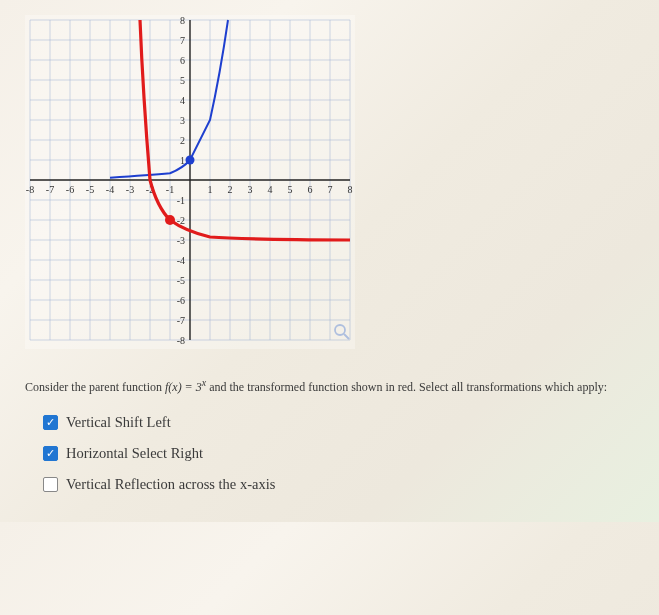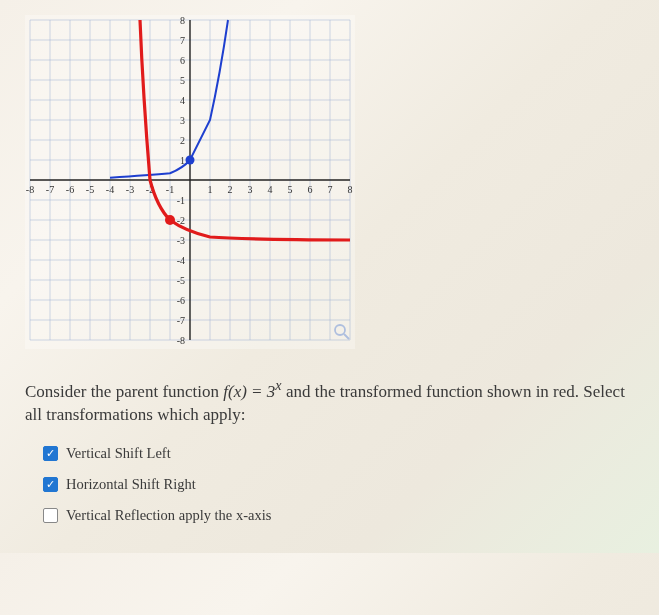--- a/index.html
+++ b/index.html
@@ -11,21 +11,21 @@
       color: #333;
     }
     .content { padding: 5px 15px; }
     .graph-container {
       display: inline-block;
       background: rgba(255,255,255,0.3);
       margin-bottom: 15px;
     }
     .question-text {
       margin: 12px 0 18px 0;
-      font-size: 17px;
+      font-size: 12px;
       color: #3a3a3a;
       line-height: 1.4;
     }
     .math-func { font-style: italic; }
     .options { margin-left: 18px; }
     .option-row {
       display: flex;
       align-items: center;
       margin-bottom: 14px;
       font-size: 14.5px;
@@ -155,23 +155,23 @@
     <span>Consider the parent function </span><span class="math-func"><span>f(x) = 3</span><sup>x</sup></span><span> and the transformed function shown in red. Select all transformations which apply:</span>
   </p>
 
   <div class="options">
     <div class="option-row">
       <span class="checkbox checked">✓</span>
       <span>Vertical Shift Left</span>
     </div>
     <div class="option-row">
       <span class="checkbox checked">✓</span>
-      <span>Horizontal Shift Right</span>
+      <span>Horizontal Select Right</span>
     </div>
     <div class="option-row">
       <span class="checkbox"></span>
-      <span>Vertical Reflection apply the x-axis</span>
+      <span>Vertical Reflection across the x-axis</span>
     </div>
   </div>
 
   
 
 </div>
 
 </body></html>

